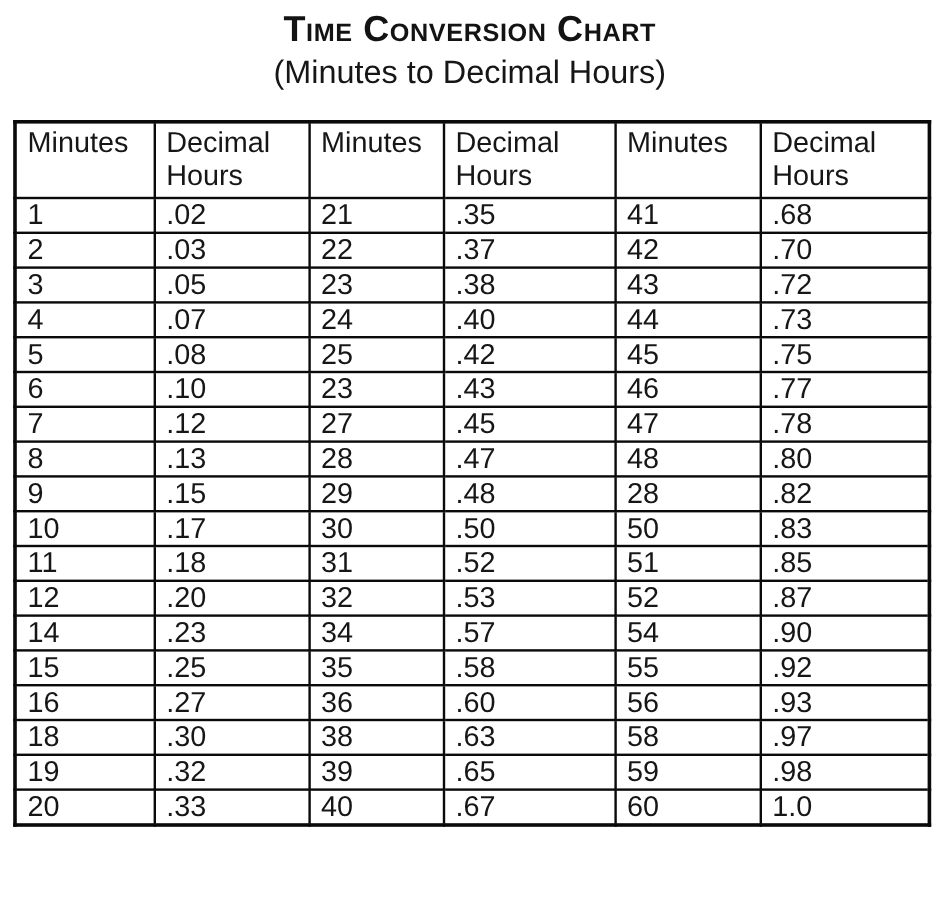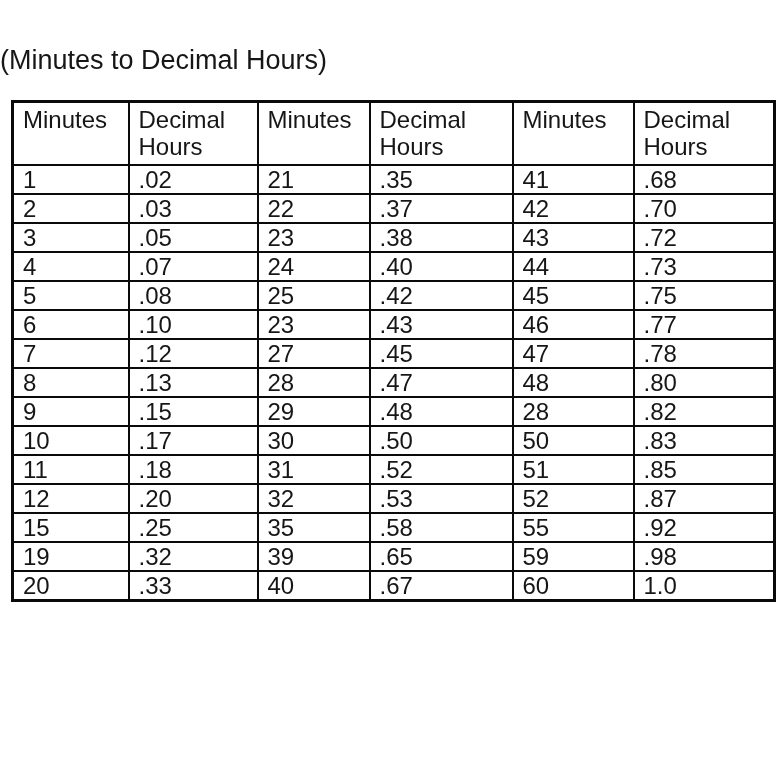--- a/index.html
+++ b/index.html
@@ -29,21 +29,21 @@
     font-variant-caps: small-caps;
     letter-spacing: 0.5px;
     color: #131313;
   }
   .doc-subtitle {
     position: absolute;
     top: 44px;
     left: 0;
     width: 100%;
     margin: 0;
-    text-align: left;
+    text-align: center;
     font-size: 27px;
     line-height: 32px;
     font-weight: normal;
     color: #161616;
   }
   table.conv {
     position: absolute;
     left: 11px;
     top: 100px;
     border-collapse: collapse;
@@ -74,20 +74,21 @@
     height: 25px;
     padding: 1px 4px 1px 9px;
     vertical-align: middle;
   }
 </style>
 </head>
 <body>
 
 <div class="page">
 
+  <h1 class="doc-title">Time Conversion Chart</h1>
 
   <p class="doc-subtitle">(Minutes to Decimal Hours)</p>
 
   <table class="conv">
     <colgroup>
       <col style="width:116px">
       <col style="width:129px">
       <col style="width:112px">
       <col style="width:143px">
       <col style="width:121px">
@@ -194,28 +195,52 @@
         </tr>
         <tr>
           <td>12</td>
           <td>.20</td>
           <td>32</td>
           <td>.53</td>
           <td>52</td>
           <td>.87</td>
         </tr>
         <tr>
+          <td>14</td>
+          <td>.23</td>
+          <td>34</td>
+          <td>.57</td>
+          <td>54</td>
+          <td>.90</td>
+        </tr>
+        <tr>
           <td>15</td>
           <td>.25</td>
           <td>35</td>
           <td>.58</td>
           <td>55</td>
           <td>.92</td>
         </tr>
         <tr>
+          <td>16</td>
+          <td>.27</td>
+          <td>36</td>
+          <td>.60</td>
+          <td>56</td>
+          <td>.93</td>
+        </tr>
+        <tr>
+          <td>18</td>
+          <td>.30</td>
+          <td>38</td>
+          <td>.63</td>
+          <td>58</td>
+          <td>.97</td>
+        </tr>
+        <tr>
           <td>19</td>
           <td>.32</td>
           <td>39</td>
           <td>.65</td>
           <td>59</td>
           <td>.98</td>
         </tr>
         <tr>
           <td>20</td>
           <td>.33</td>

